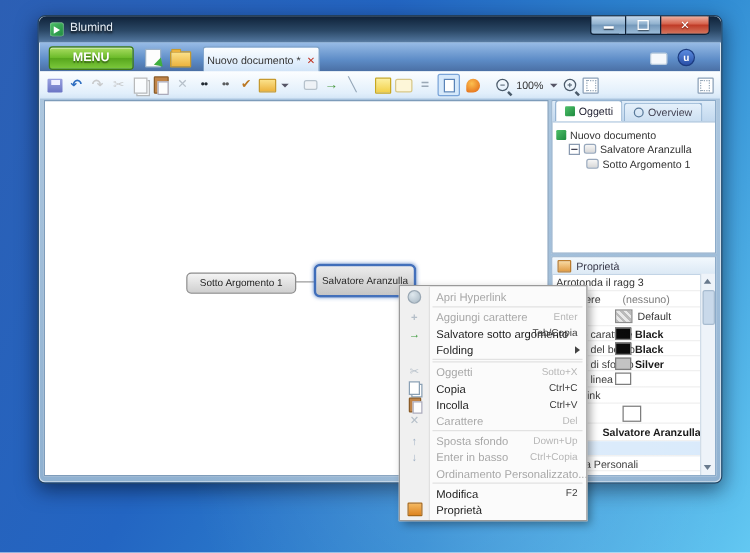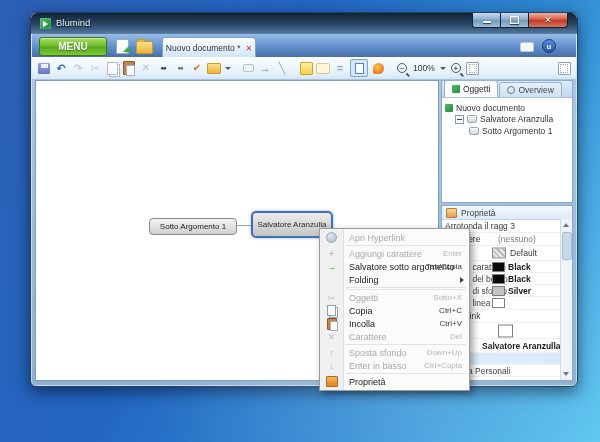--- a/index.html
+++ b/index.html
@@ -395,21 +395,28 @@
     <div class="mi disab">
       <span class="ico g-arrgrey">↑</span>
       <span>Sposta sfondo</span>
       <span class="sc">Down+Up</span>
     </div>
     <div class="mi disab">
       <span class="ico g-arrgrey">↓</span>
       <span>Enter in basso</span>
       <span class="sc">Ctrl+Copia</span>
     </div>
+    <div class="mi disab">
+      <span>Ordinamento Personalizzato...</span>
+    </div>
     <div class="msep"></div>
+    <div class="mi">
+      <span>Modifica</span>
+      <span class="sc">F2</span>
+    </div>
     <div class="mi">
       <span class="ico">
           <span class="mico-prop"></span>
         </span>
       <span>Proprietà</span>
     </div>
   </div>
 
 </div>
 

